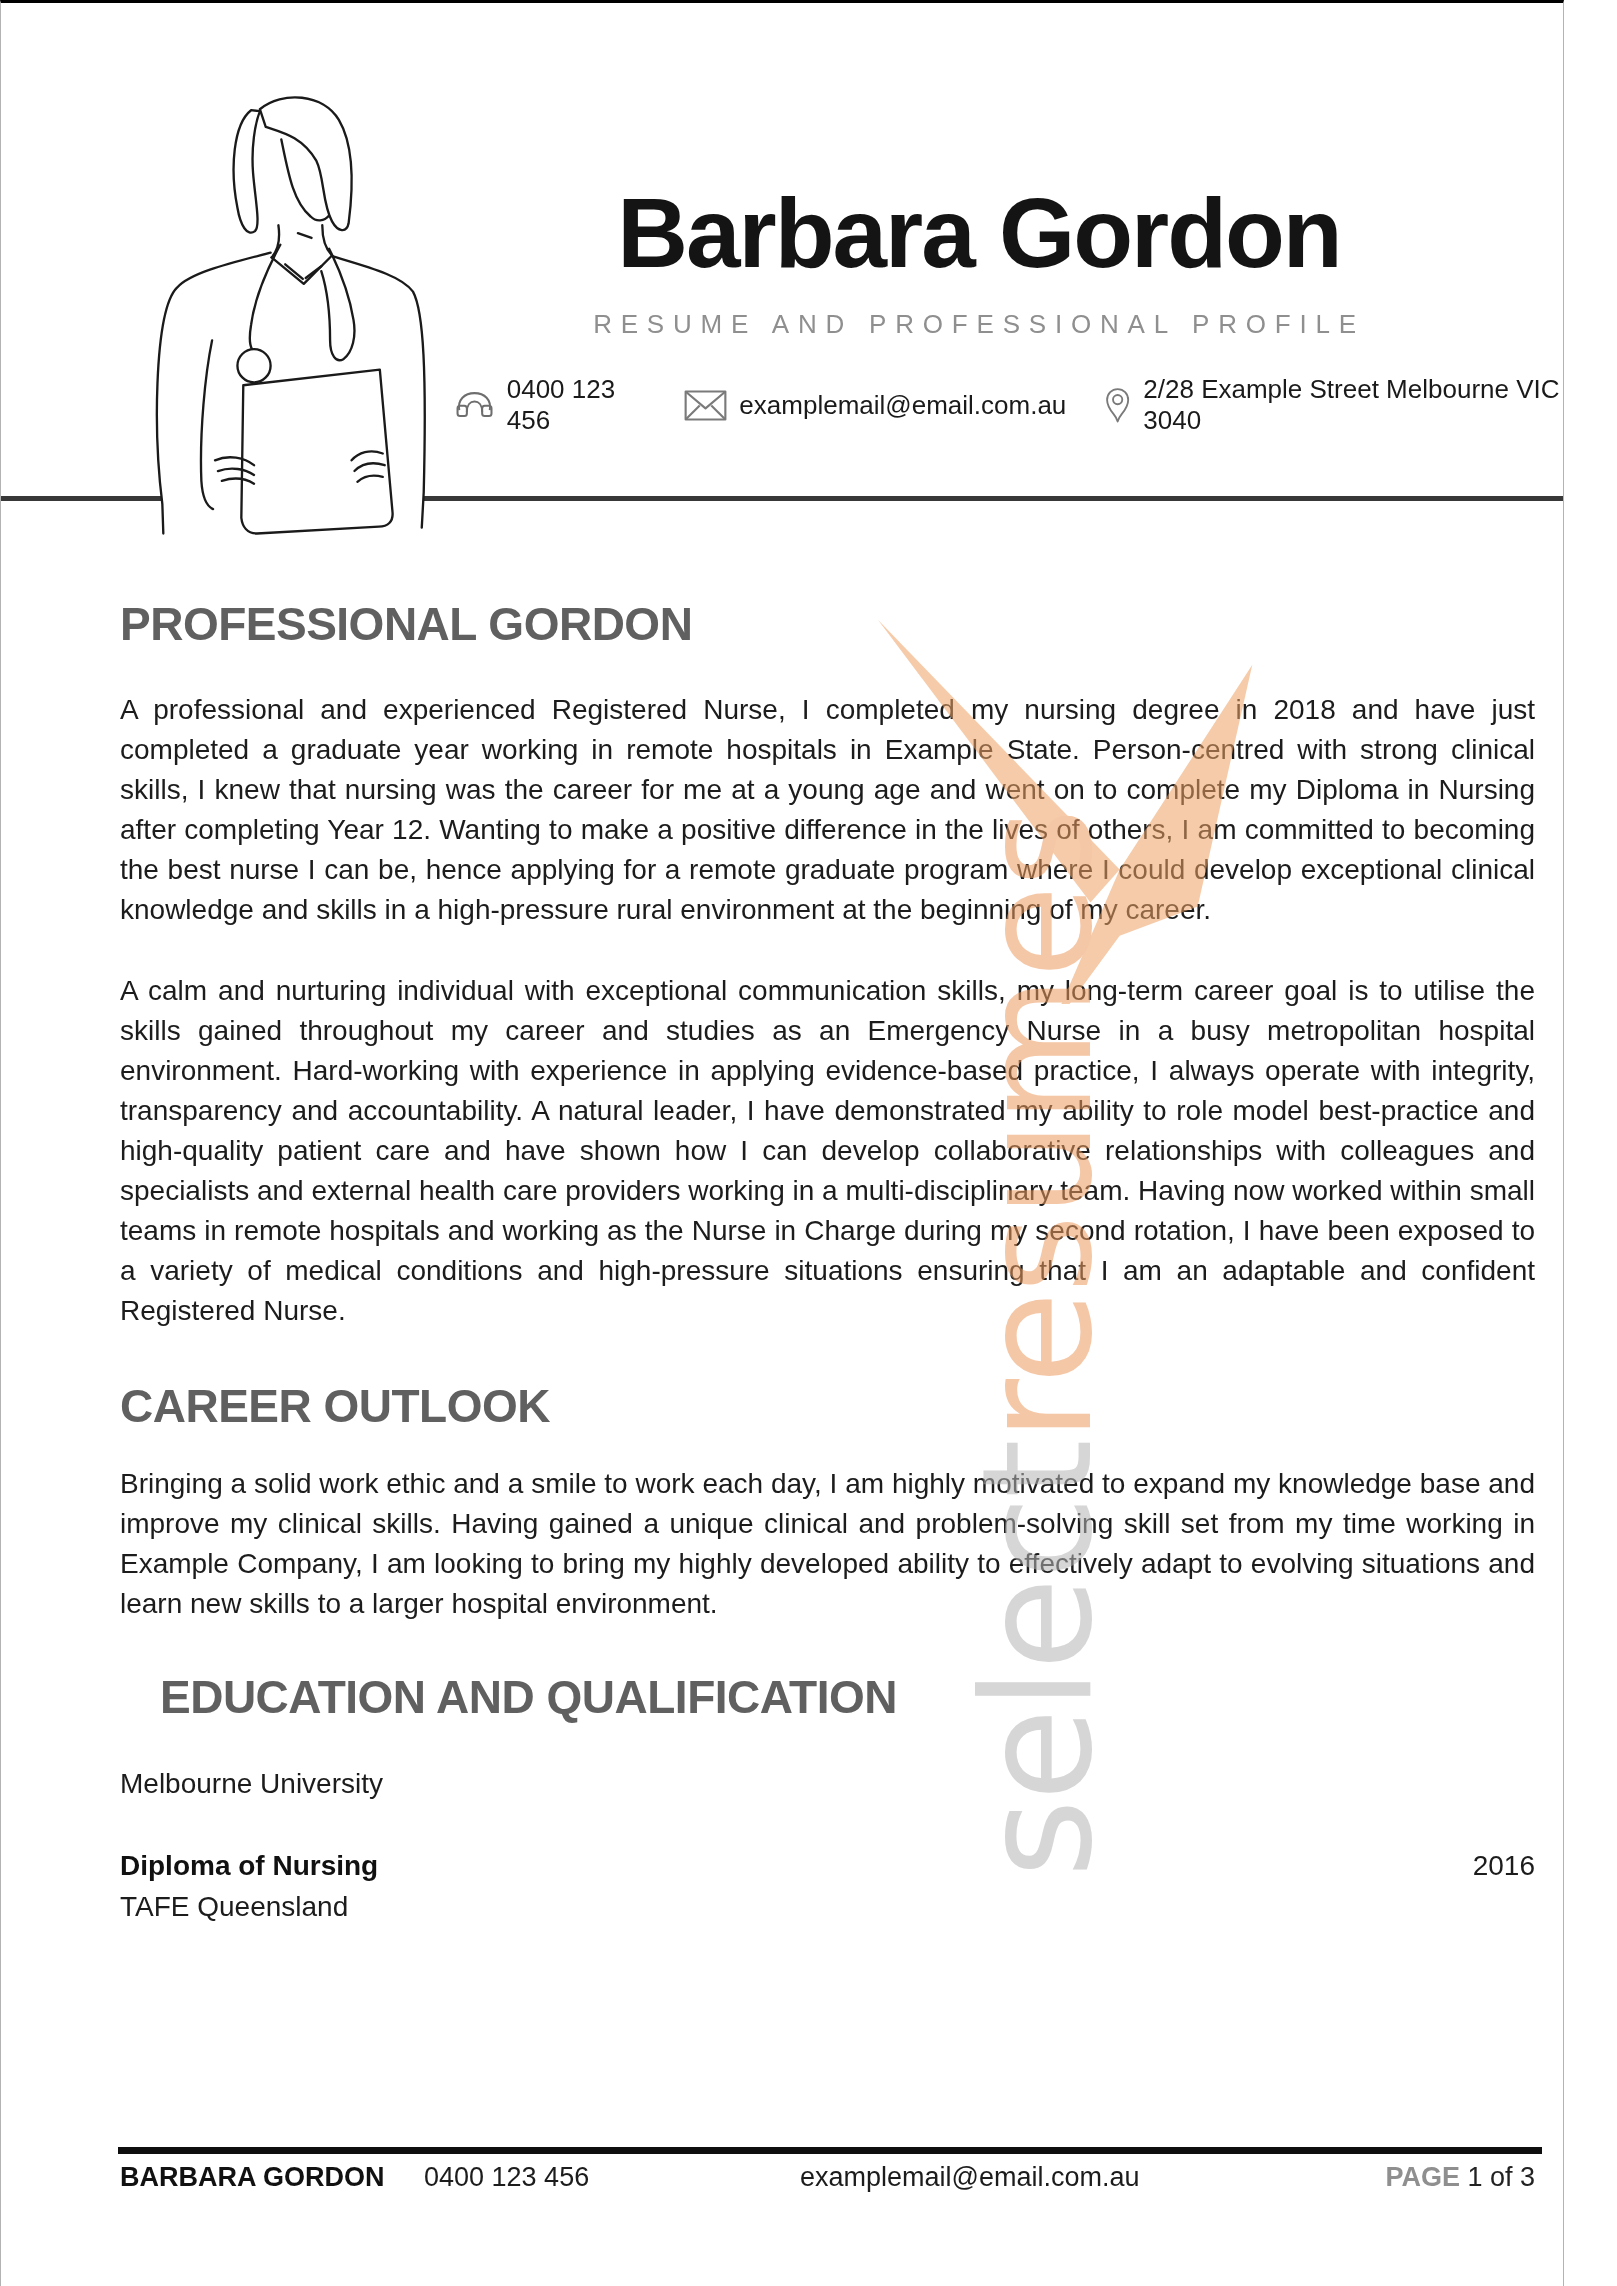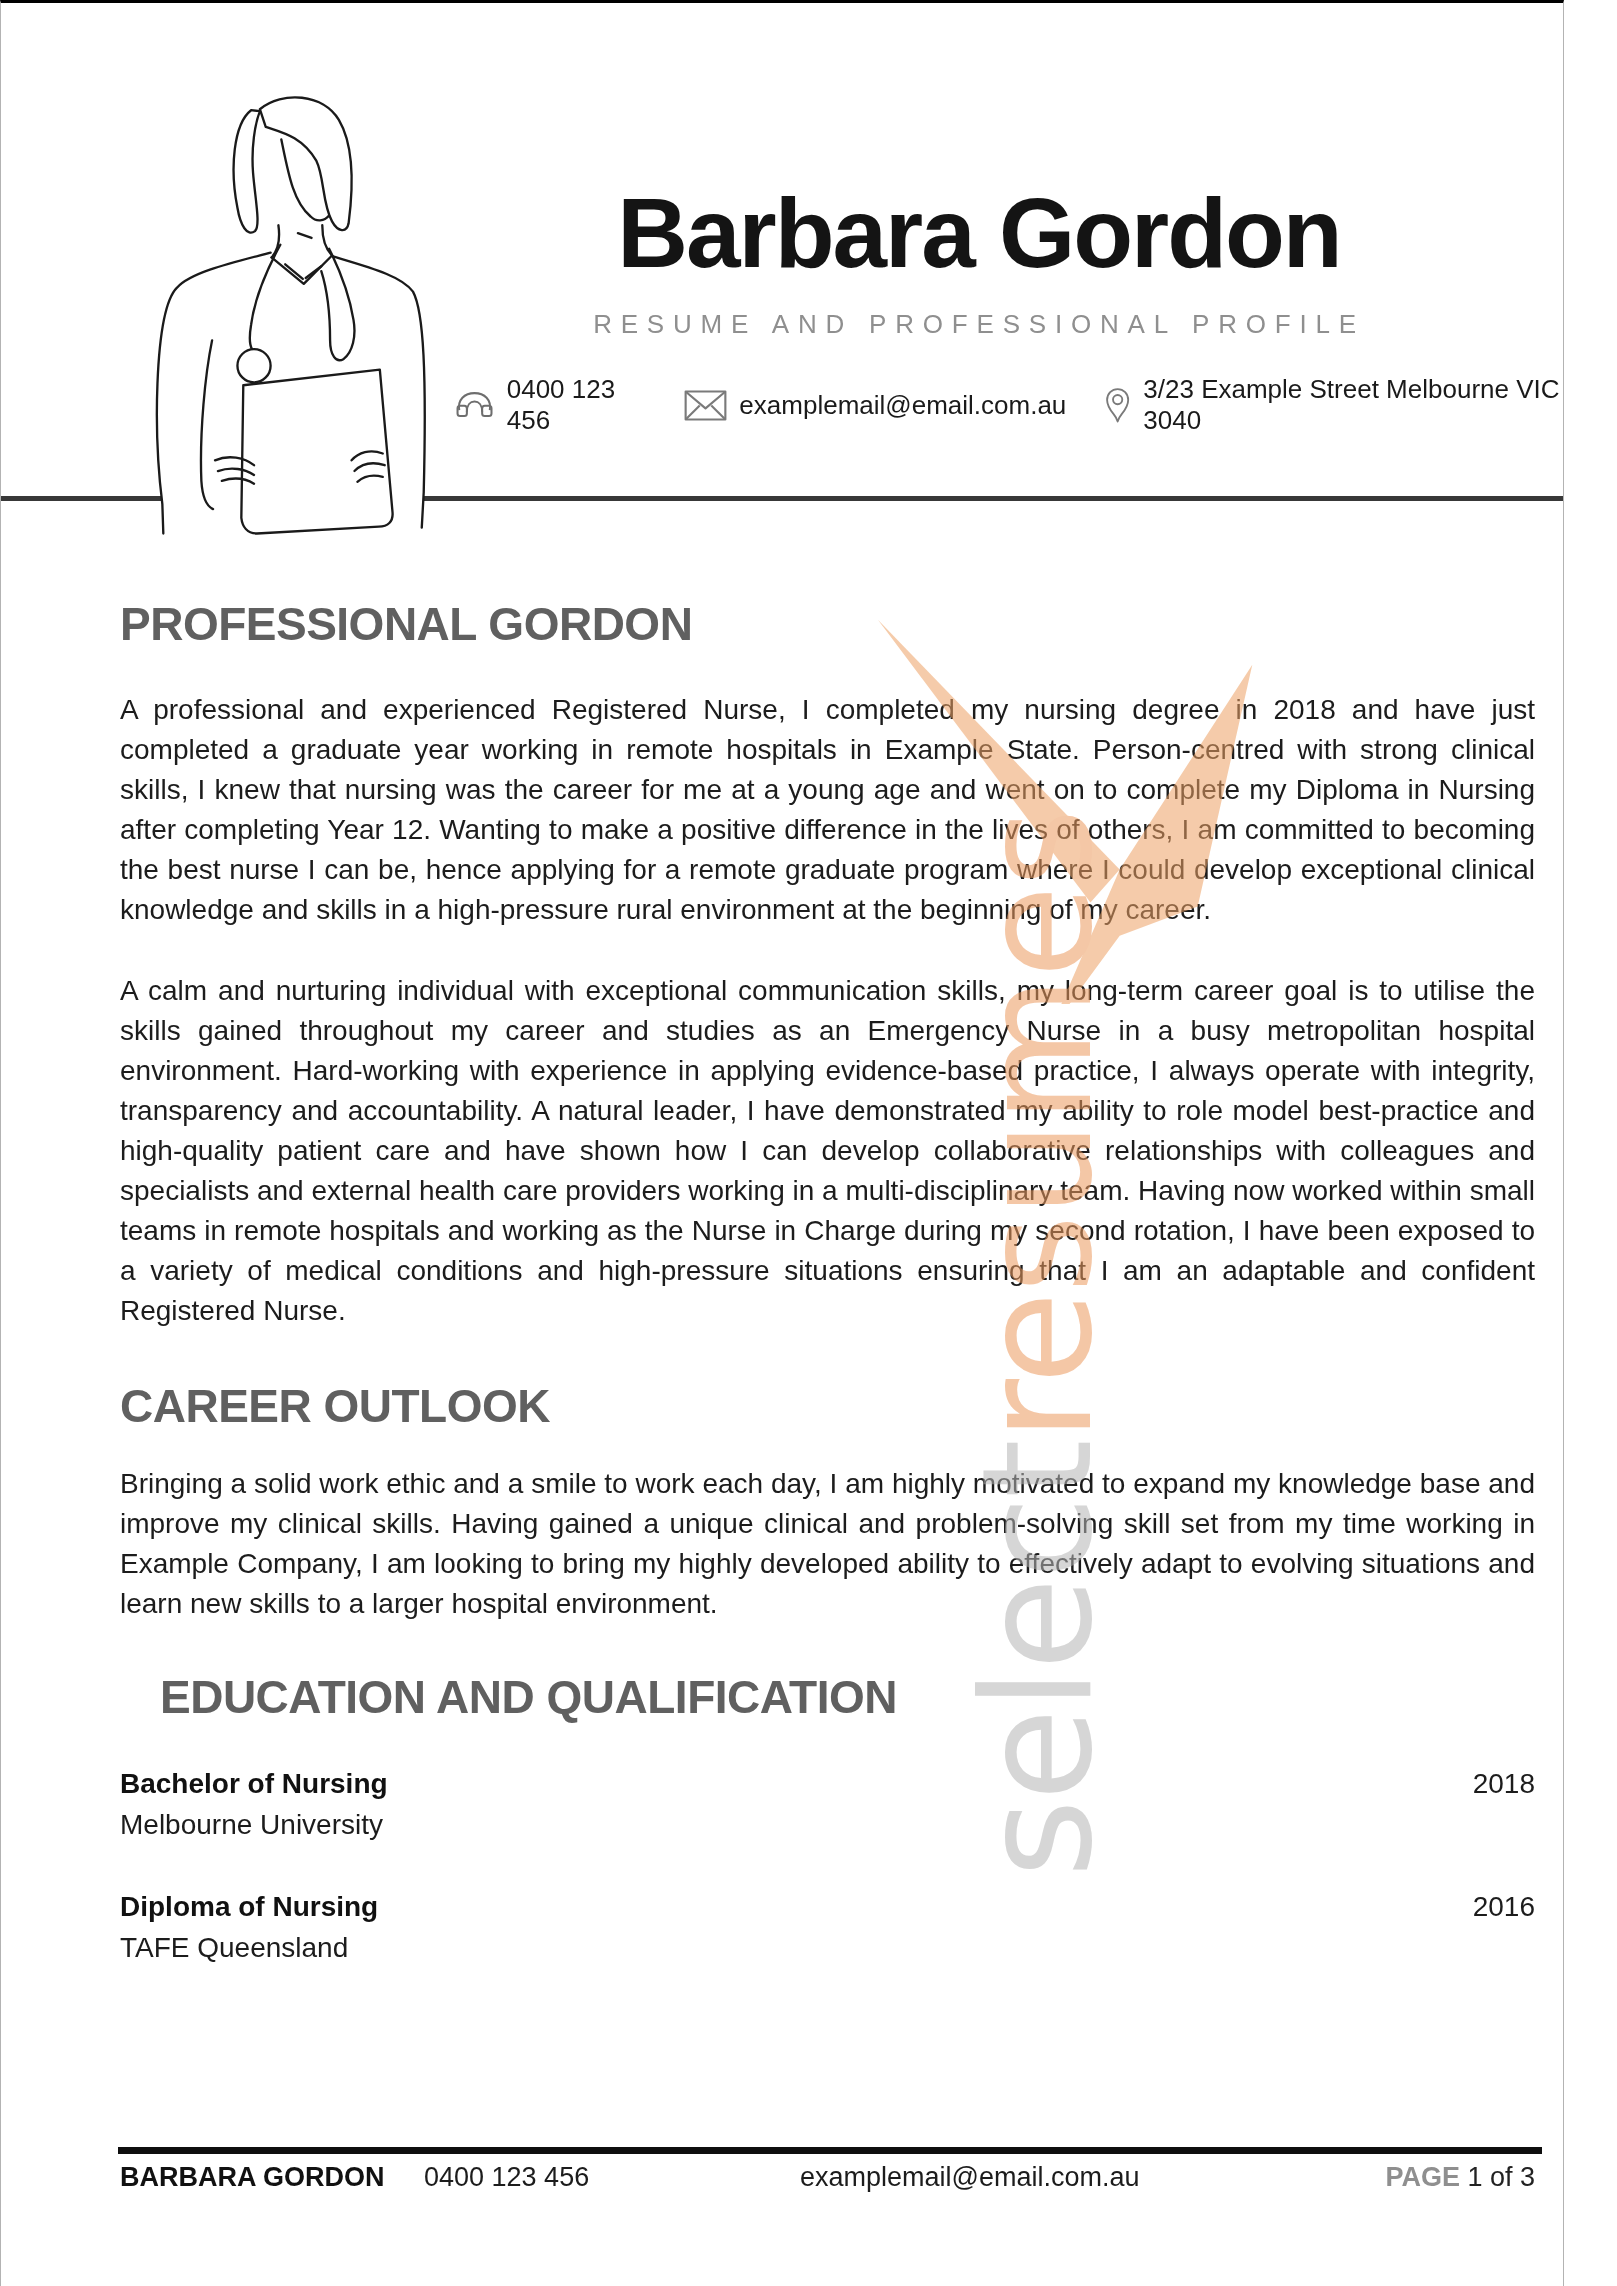--- a/index.html
+++ b/index.html
@@ -142,39 +142,35 @@
         <path d="M2 30 L16 16"></path>
         <path d="M42 30 L28 16"></path>
       </svg>
       <span>examplemail@email.com.au</span>
     </div>
     <div class="contact-item">
       <svg class="cicon" width="29" height="41" viewBox="0 0 30 42" fill="none" stroke="#7a7a7a" stroke-width="2.2" stroke-linejoin="round">
         <path d="M15 1.5 C8 1.5 2.5 7 2.5 14.5 C2.5 20 6 26 10 31 C12.5 34 14 37 15 40 C16 37 17.5 34 20 31 C24 26 27.5 20 27.5 14.5 C27.5 7 22 1.5 15 1.5 Z"></path>
         <circle cx="15" cy="14" r="5.5"></circle>
       </svg>
-      <span>3/23 Example Street Melbourne VIC 3040</span>
+      <span>2/28 Example Street Melbourne VIC 3040</span>
     </div>
   </div>
 
   <div class="content">
     <h2 class="sec-heading first">PROFESSIONAL GORDON</h2>
     <p class="para p1">A professional and experienced Registered Nurse, I completed my nursing degree in 2018 and have just completed a graduate year working in remote hospitals in Example State. Person-centred with strong clinical skills, I knew that nursing was the career for me at a young age and went on to complete my Diploma in Nursing after completing Year 12. Wanting to make a positive difference in the lives of others, I am committed to becoming the best nurse I can be, hence applying for a remote graduate program where I could develop exceptional clinical knowledge and skills in a high-pressure rural environment at the beginning of my career.</p>
     <p class="para p2">A calm and nurturing individual with exceptional communication skills, my long-term career goal is to utilise the skills gained throughout my career and studies as an Emergency Nurse in a busy metropolitan hospital environment. Hard-working with experience in applying evidence-based practice, I always operate with integrity, transparency and accountability. A natural leader, I have demonstrated my ability to role model best-practice and high-quality patient care and have shown how I can develop collaborative relationships with colleagues and specialists and external health care providers working in a multi-disciplinary team. Having now worked within small teams in remote hospitals and working as the Nurse in Charge during my second rotation, I have been exposed to a variety of medical conditions and high-pressure situations ensuring that I am an adaptable and confident Registered Nurse.</p>
 
     <h2 class="sec-heading heading-career">CAREER OUTLOOK</h2>
     <p class="para p3">Bringing a solid work ethic and a smile to work each day, I am highly motivated to expand my knowledge base and improve my clinical skills. Having gained a unique clinical and problem-solving skill set from my time working in Example Company, I am looking to bring my highly developed ability to effectively adapt to evolving situations and learn new skills to a larger hospital environment.</p>
 
     <h2 class="sec-heading heading-edu">EDUCATION AND QUALIFICATION</h2>
 
     <div class="edu-item">
-      <div class="edu-top">
-        <span class="edu-degree">Bachelor of Nursing</span>
-        <span class="edu-year">2018</span>
-      </div>
       <div class="edu-inst">Melbourne University</div>
     </div>
 
     <div class="edu-item second">
       <div class="edu-top">
         <span class="edu-degree">Diploma of Nursing</span>
         <span class="edu-year">2016</span>
       </div>
       <div class="edu-inst">TAFE Queensland</div>
     </div>

